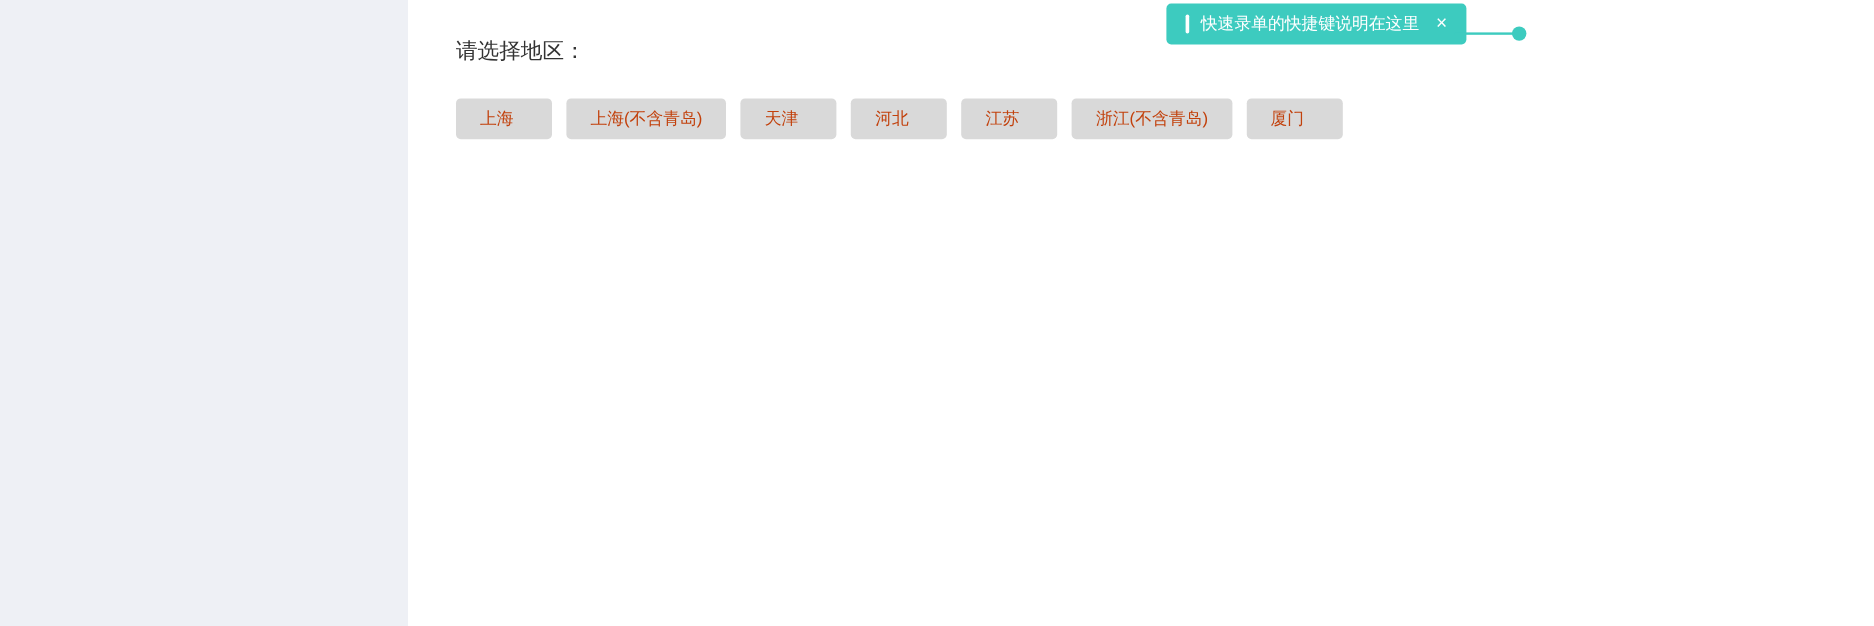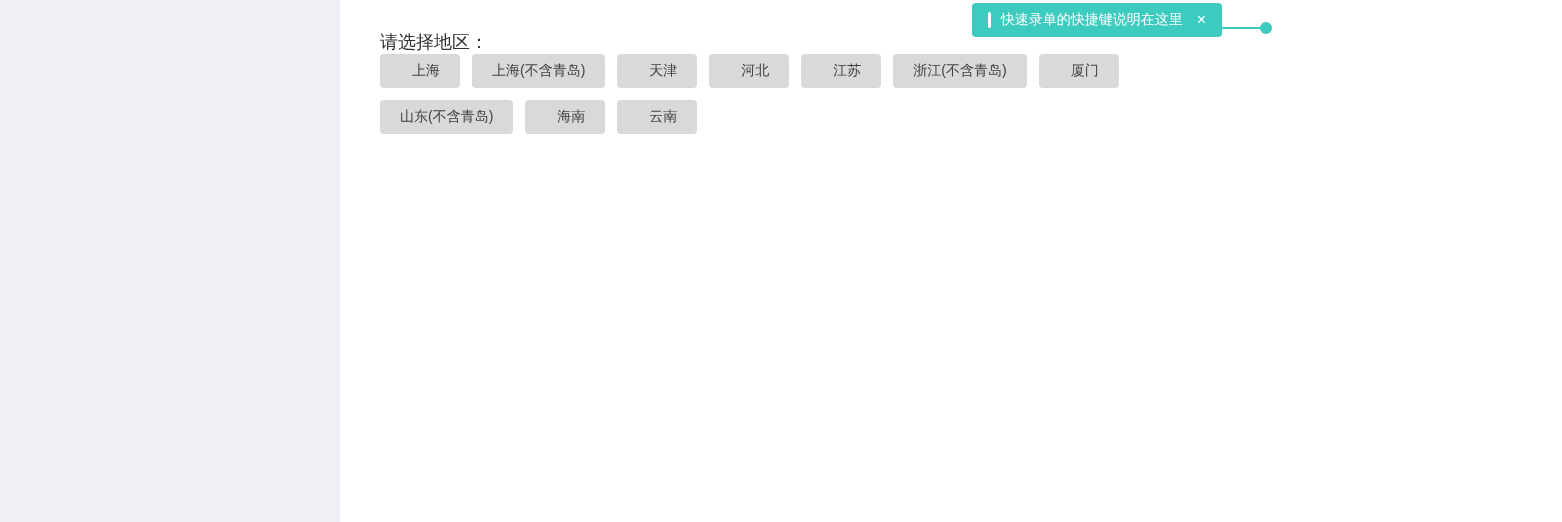--- a/index.html
+++ b/index.html
@@ -32,42 +32,43 @@
       top: 0;
       right: 0;
       bottom: 0;
       background: #ffffff;
       padding: 30px 40px;
     }
 
     .page-title {
       font-size: 18px;
       color: #333333;
+      margin-bottom: 28px;
       font-weight: normal;
       font-family: Liberation Serif, serif;
     }
 
     .region-buttons-row {
       display: flex;
       flex-wrap: nowrap;
       gap: 12px;
       margin-bottom: 12px;
     }
 
     .region-btn {
       background: #d9d9d9;
-      color: #404040;
+      color: #c2410c;
       border: none;
       border-radius: 4px;
       padding: 8px 20px;
       font-size: 14px;
       cursor: pointer;
       white-space: nowrap;
       min-width: 80px;
-      text-align: right;
+      text-align: left;
     }
 
     
     .tooltip-bar {
       position: absolute;
       top: 3px;
       right: 340px;
       transform: translateX(0);
       background: #3dcbbf;
       color: #ffffff;
@@ -128,25 +129,20 @@
 
   <div class="region-buttons-row" id="row-0">
       <button class="region-btn">上海</button>
       <button class="region-btn">上海(不含青岛)</button>
       <button class="region-btn">天津</button>
       <button class="region-btn">河北</button>
       <button class="region-btn">江苏</button>
       <button class="region-btn">浙江(不含青岛)</button>
       <button class="region-btn">厦门</button>
     </div>
-  <div class="region-buttons-row" id="row-1">
-      <button class="region-btn">山东(不含青岛)</button>
-      <button class="region-btn">海南</button>
-      <button class="region-btn">云南</button>
-    </div>
 </div>
 
 <div class="tooltip-bar">
   <div class="bar-accent"></div>
   <span>快速录单的快捷键说明在这里</span>
   <button class="tooltip-close">×</button>
 </div>
 <div class="tooltip-line"></div>
 <div class="tooltip-dot"></div>
 

